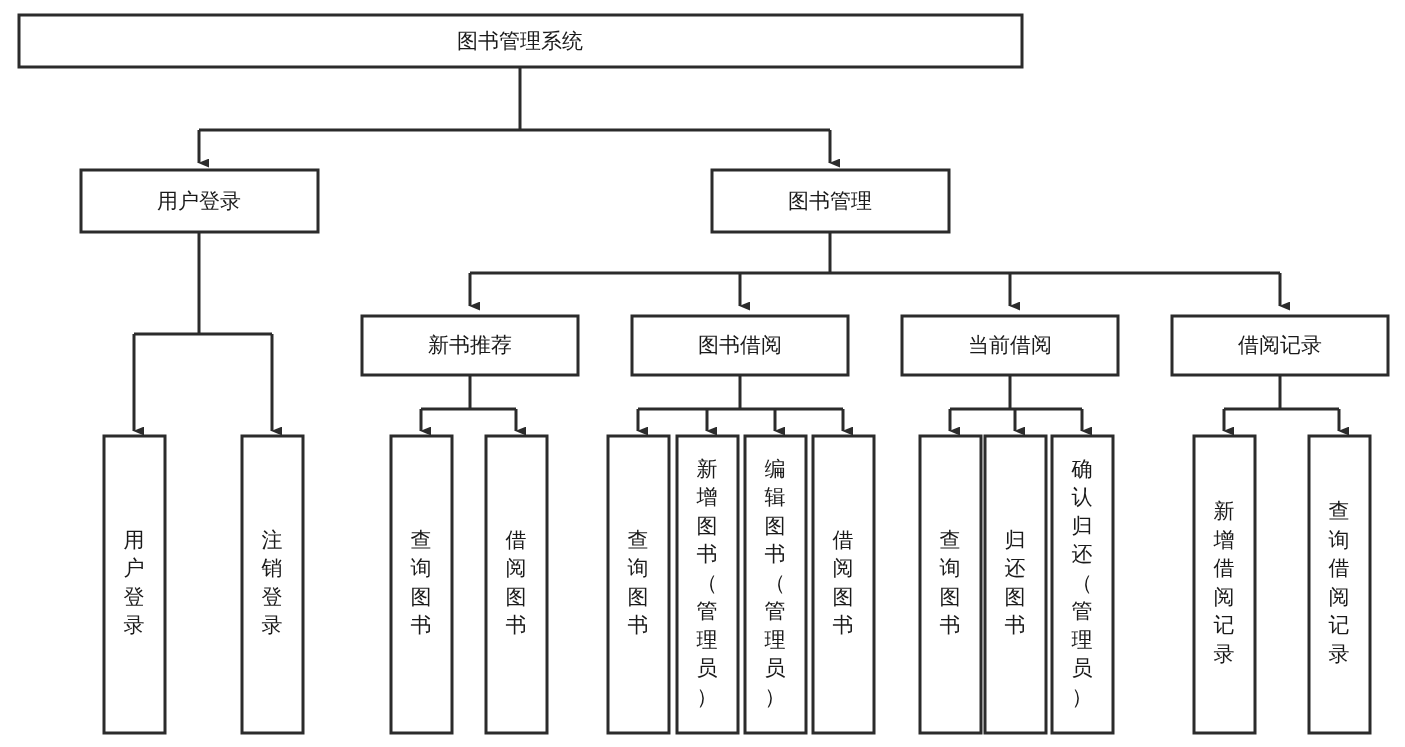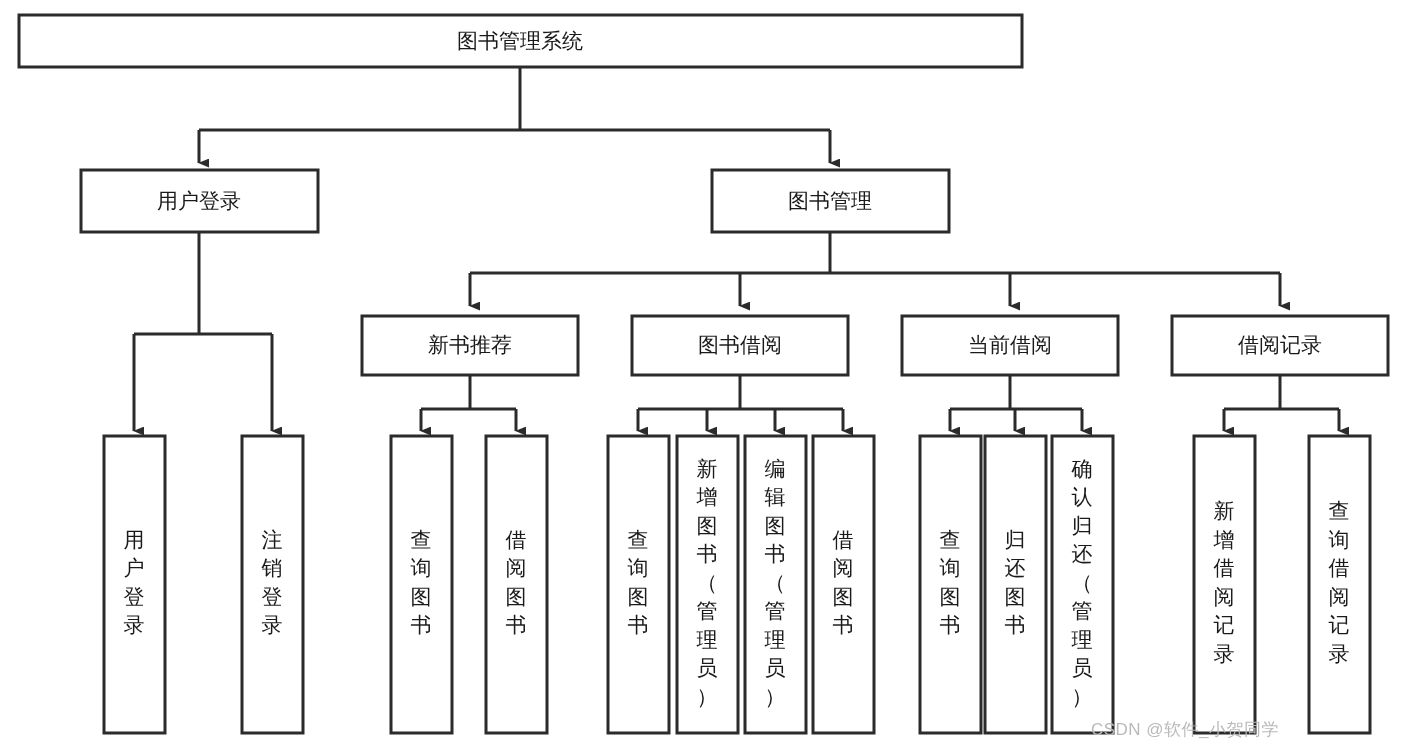--- a/index.html
+++ b/index.html
@@ -212,15 +212,14 @@
       <rect class="node-box" x="1194" y="436" width="61" height="297"></rect>
       <text class="node-label-vertical" x="1224" y="584"><tspan x="1224" y="512.75" dominant-baseline="middle">新</tspan><tspan x="1224" y="541.25" dominant-baseline="middle">增</tspan><tspan x="1224" y="569.75" dominant-baseline="middle">借</tspan><tspan x="1224" y="598.25" dominant-baseline="middle">阅</tspan><tspan x="1224" y="626.75" dominant-baseline="middle">记</tspan><tspan x="1224" y="655.25" dominant-baseline="middle">录</tspan></text>
     </g>
 
     <g>
       <rect class="node-box" x="1309" y="436" width="61" height="297"></rect>
       <text class="node-label-vertical" x="1339" y="584"><tspan x="1339" y="512.75" dominant-baseline="middle">查</tspan><tspan x="1339" y="541.25" dominant-baseline="middle">询</tspan><tspan x="1339" y="569.75" dominant-baseline="middle">借</tspan><tspan x="1339" y="598.25" dominant-baseline="middle">阅</tspan><tspan x="1339" y="626.75" dominant-baseline="middle">记</tspan><tspan x="1339" y="655.25" dominant-baseline="middle">录</tspan></text>
     </g>
   </svg>
 
-  <div class="watermark-text">CSDN @软件_小贺同学</div>
 
 </div>
 
 </body></html>

